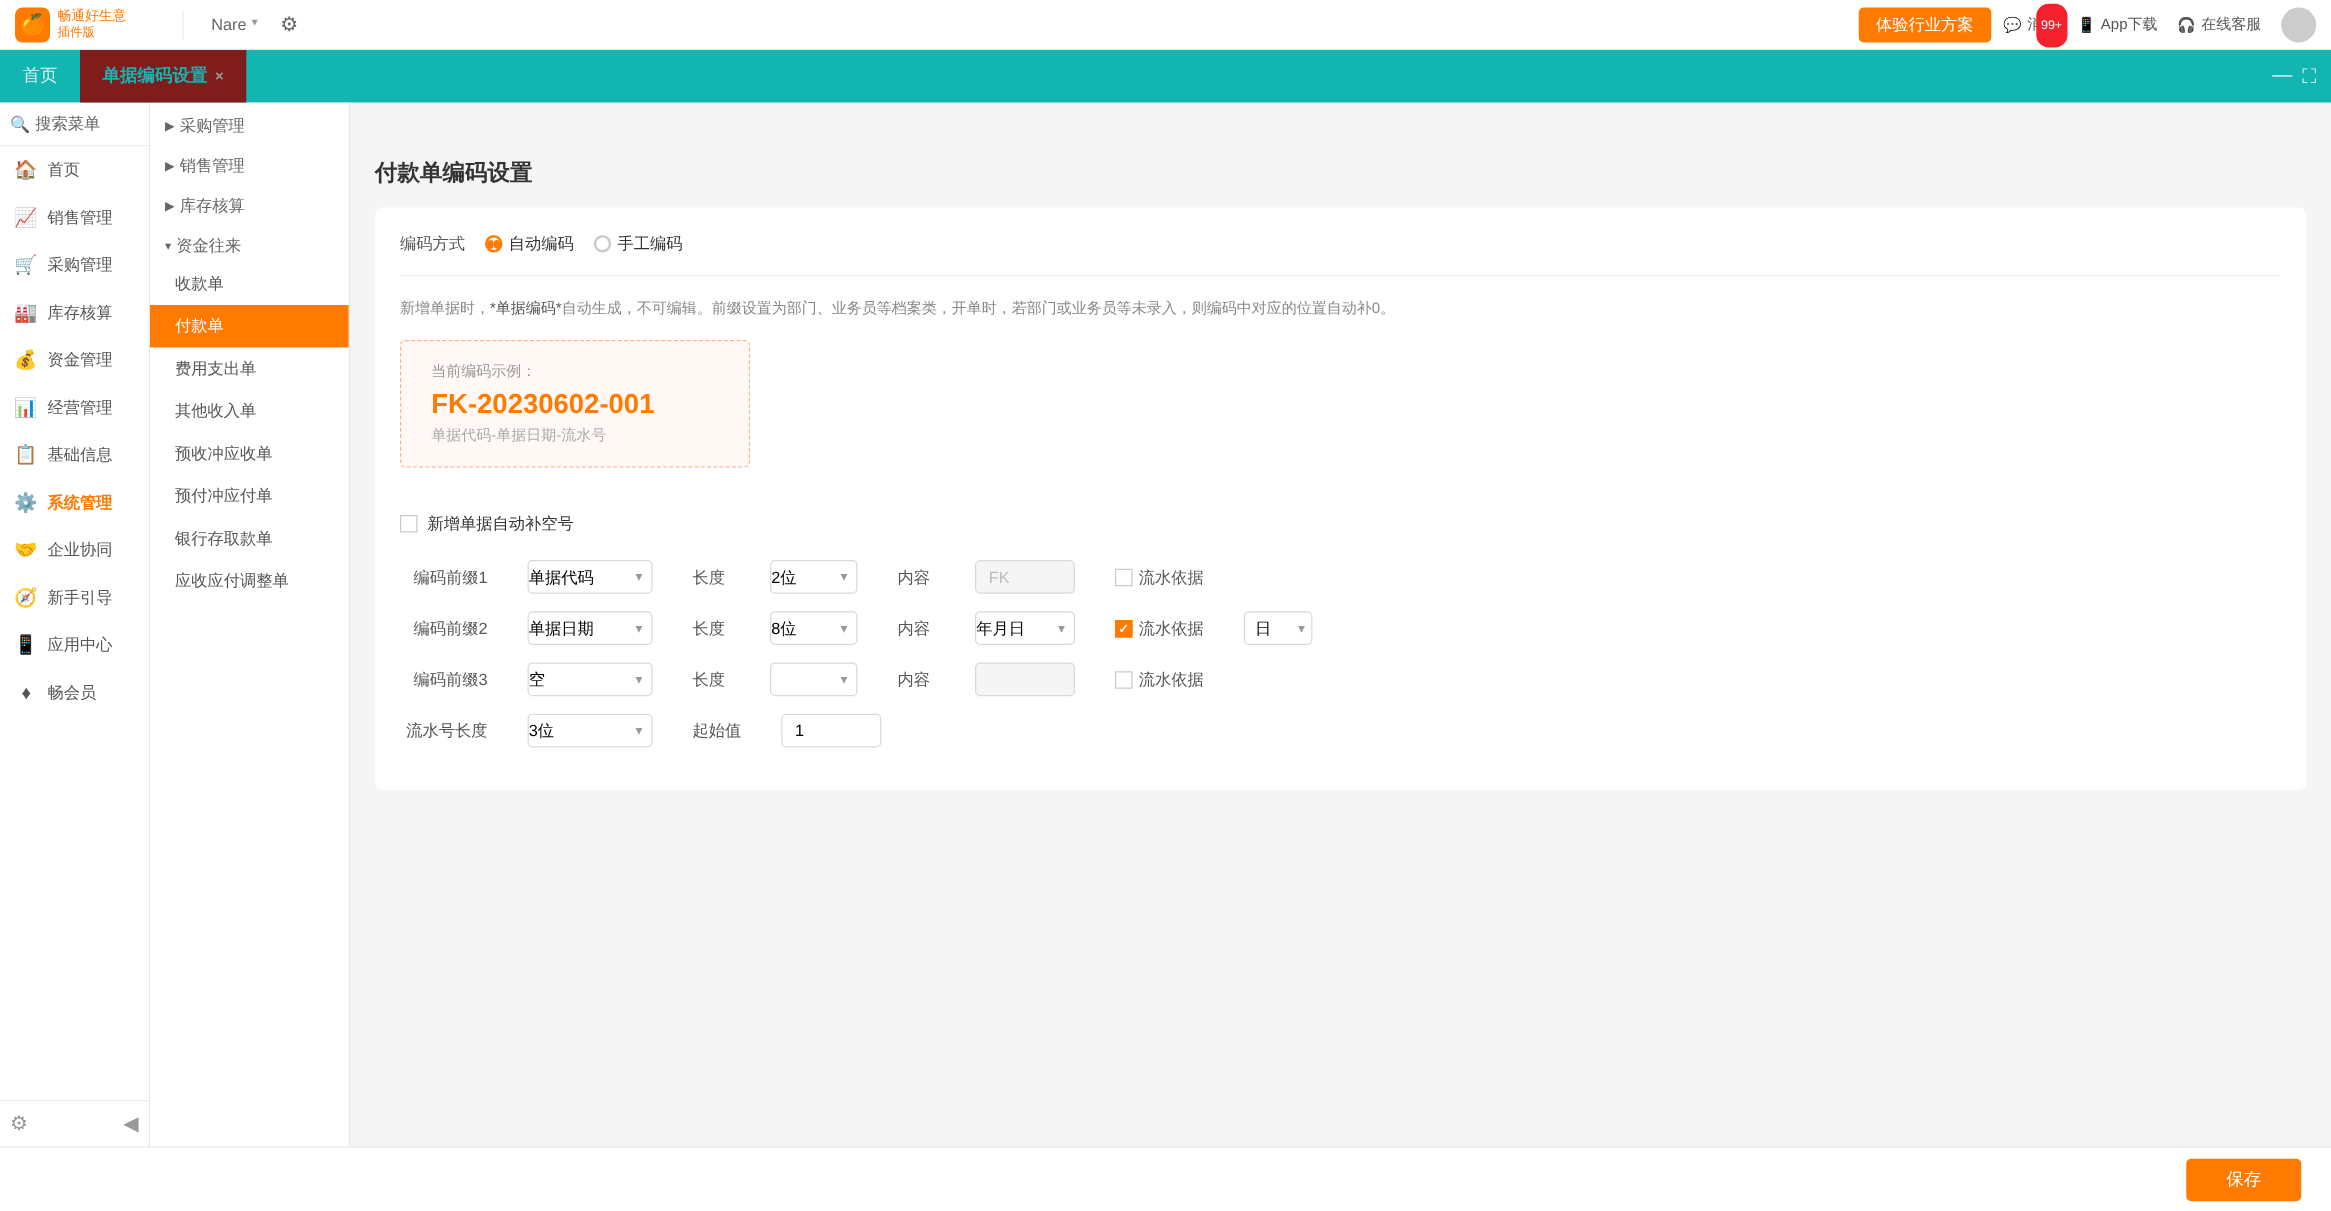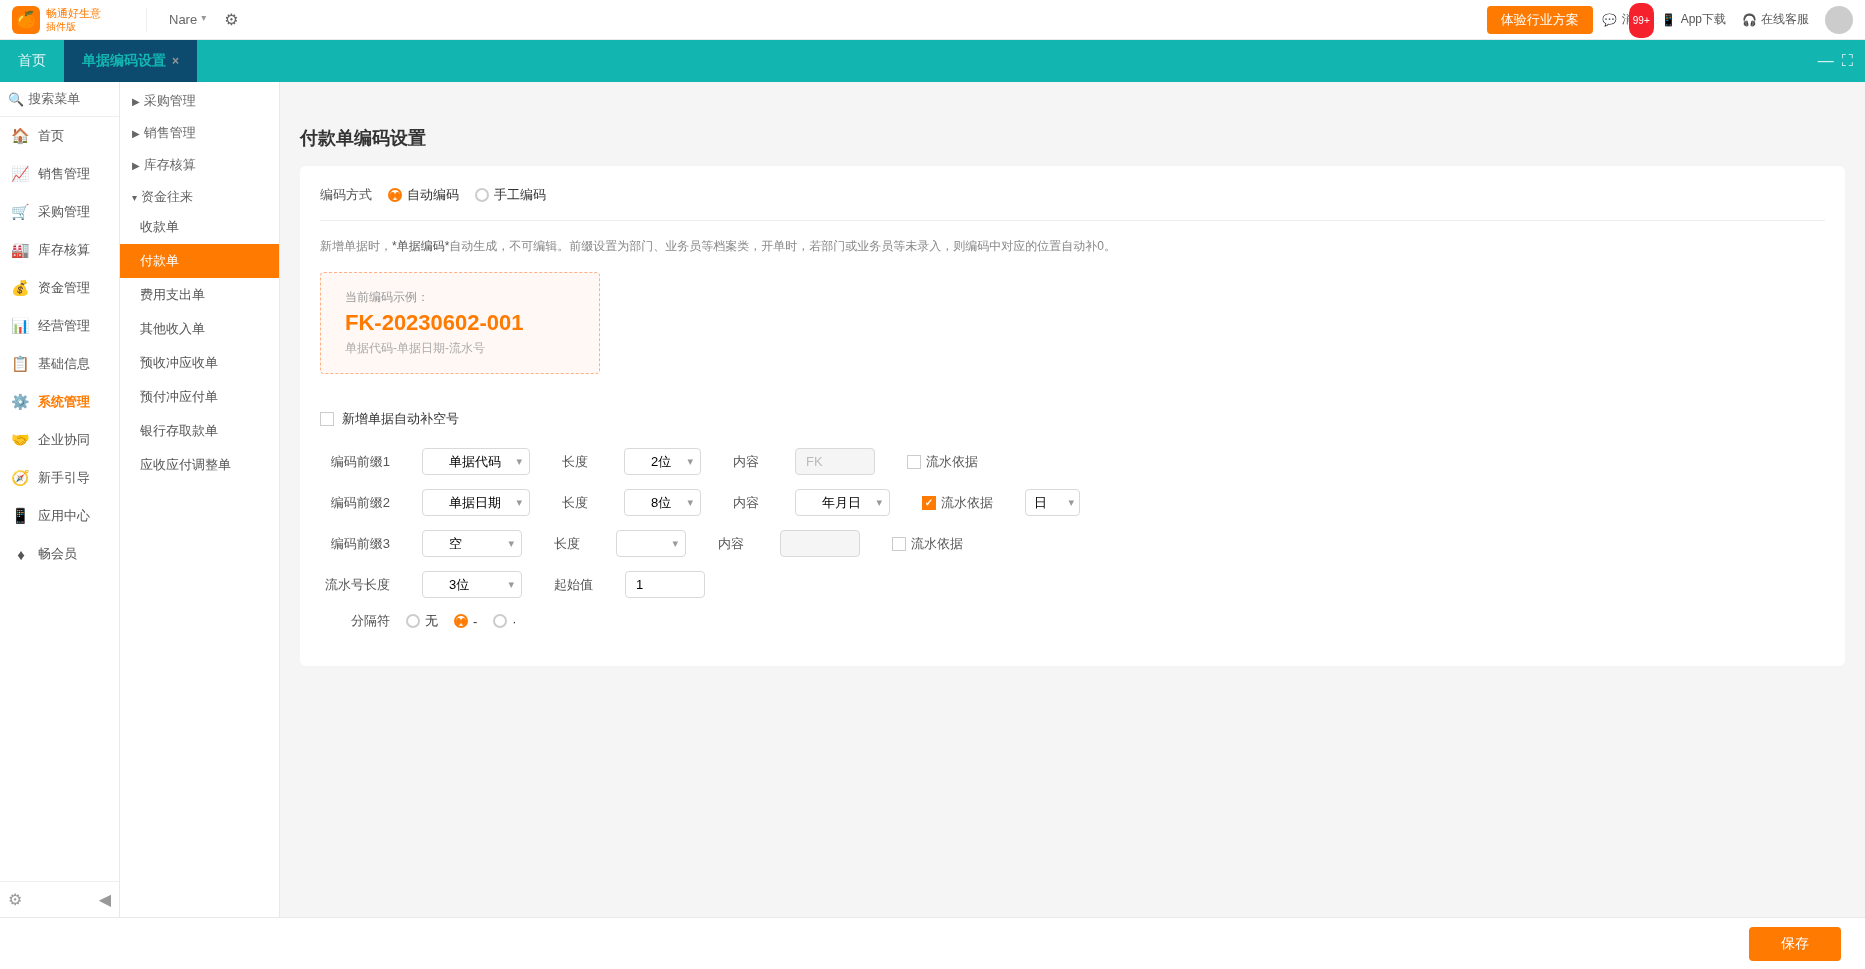--- a/index.html
+++ b/index.html
@@ -14,21 +14,21 @@
     .topbar-dropdown { display: flex; gap: 4px; cursor: pointer; padding: 4px 8px; border-radius: 4px; }
     .topbar-btn { background: #ff7a00; color: #fff; border: none; border-radius: 4px; padding: 5px 14px; cursor: pointer; font-size: 13px; }
     .topbar-right { display: flex; align-items: center; gap: 16px; }
     .topbar-icon-item { display: flex; align-items: center; gap: 4px; cursor: pointer; font-size: 12px; color: #555; position: relative; }
     .badge { background: #f5222d; color: #fff; border-radius: 10px; font-size: 10px; padding: 12px 4px; position: absolute; top: -8px; right: -8px; }
     .topbar-avatar { width: 28px; height: 28px; background: #ccc; border-radius: 50%; }
 
     
     .navtabs { height: 42px; background: #13b5b1; display: flex; align-items: center; padding: 0; flex-shrink: 0; }
     .navtab { height: 100%; padding: 0 18px; display: flex; align-items: center; cursor: pointer; color: rgba(255,255,255,0.85); font-size: 14px; position: relative; gap: 6px; }
-    .navtab.active { background: #0c4a6e; color: #13b5b1; font-weight: bold; }
+    .navtab.active { background: #7f1d1d; color: #13b5b1; font-weight: bold; }
     .navtab-close { font-size: 12px; color: #999; cursor: pointer; }
     .navtab-spacer { flex: 1; }
     .navtab-actions { display: flex; align-items: center; gap: 8px; padding-right: 12px; }
     .navtab-action-icon { color: rgba(255,255,255,0.85); cursor: pointer; font-size: 16px; }
 
     
     .main-layout { display: flex; flex: 1; overflow: hidden; }
 
     
     .left-sidebar { width: 120px; background: #fff; border-right: 1px solid #e8e8e8; display: flex; flex-direction: column; flex-shrink: 0; }
@@ -75,21 +75,21 @@
     .preview-desc { font-size: 12px; color: #aaa; }
 
     
     .checkbox-row { display: flex; align-items: center; gap: 8px; margin-bottom: 20px; }
     .checkbox-box { width: 14px; height: 14px; border: 1px solid #ccc; background: #fff; display: inline-flex; align-items: center; justify-content: center; cursor: pointer; flex-shrink: 0; }
     .checkbox-box.checked { background: #ff7a00; border-color: #ff7a00; }
 
     
     .form-row { display: flex; align-items: center; gap: 32px; margin-bottom: 14px; flex-wrap: wrap; }
     .form-label { min-width: 70px; color: #555; font-size: 13px; text-align: right; }
-    .form-select { border: 1px solid #d9d9d9; border-radius: 4px; padding: 5px 28px 5px 26px; font-size: 13px; background: #fff; cursor: pointer; appearance: none; position: relative; min-width: 100px; }
+    .form-select { border: 1px solid #d9d9d9; border-radius: 4px; padding: 5px 28px 5px 0; font-size: 13px; background: #fff; cursor: pointer; appearance: none; position: relative; min-width: 100px; }
     .select-wrap { position: relative; display: inline-flex; align-items: center; }
     .select-wrap::after { content: '▾'; position: absolute; right: 8px; pointer-events: none; color: #999; font-size: 11px; }
     .form-input { border: 1px solid #d9d9d9; border-radius: 4px; padding: 5px 10px; font-size: 13px; background: #fff; }
     .form-input:disabled { background: #f5f5f5; color: #bbb; }
     .content-label { color: #555; font-size: 13px; min-width: 30px; }
 
     .checkbox-inline { display: flex; align-items: center; gap: 5px; font-size: 13px; color: #555; cursor: pointer; }
     .checkbox-inline .checkbox-box { }
     .checkbox-inline .checkbox-box.checked { }
     .checkmark { color: #fff; font-size: 10px; font-weight: bold; }
@@ -375,37 +375,20 @@
         <div class="select-wrap">
           <select class="form-select">
             <option>3位</option>
           </select>
         </div>
         <span class="content-label">起始值</span>
         <input type="text" class="form-input" value="1" style="width: 80px;">
       </div>
 
       
-      <div class="separator-row">
-        <span class="form-label">分隔符</span>
-        <label class="radio-item">
-          <span class="radio-circle"></span>
-          <span>无</span>
-        </label>
-        <label class="radio-item">
-          <span class="radio-circle checked">
-              <span style="width:7px;height:7px;background:#ff7a00;border-radius:50%;display:block;"></span>
-            </span>
-          <span>-</span>
-        </label>
-        <label class="radio-item">
-          <span class="radio-circle"></span>
-          <span>·</span>
-        </label>
-      </div>
 
     </div>
   </div>
 </div>
 
 <div class="bottom-bar">
   <button class="save-btn">保存</button>
 </div>
 
 </body></html>

